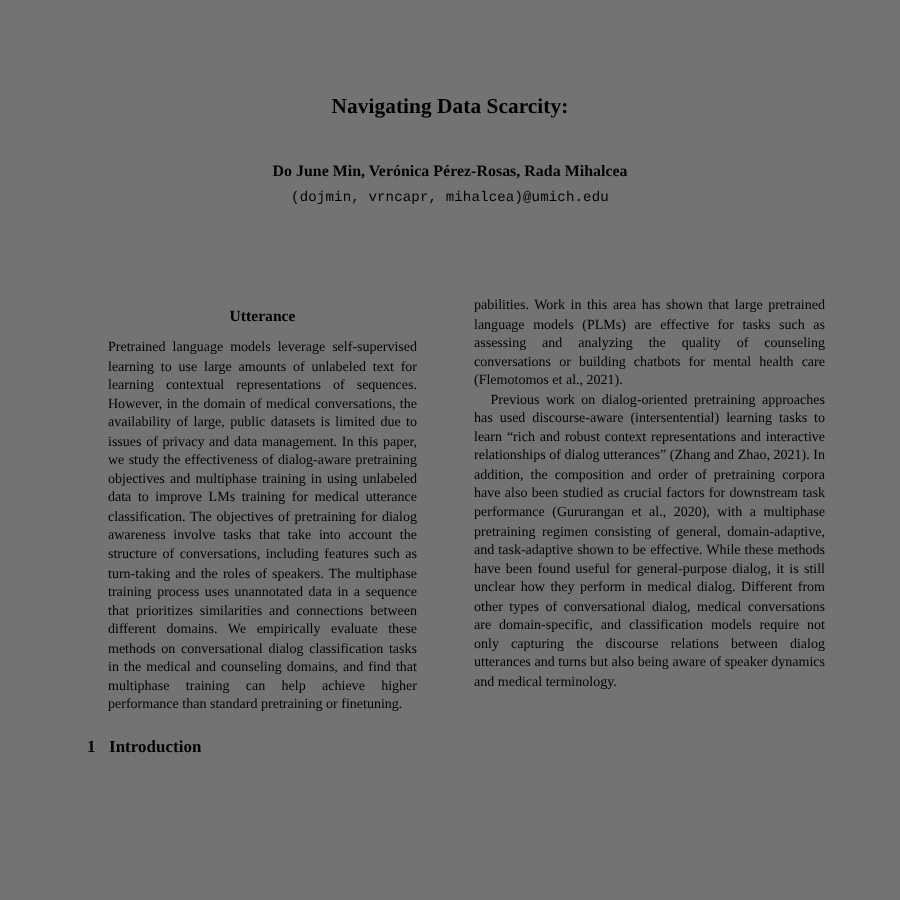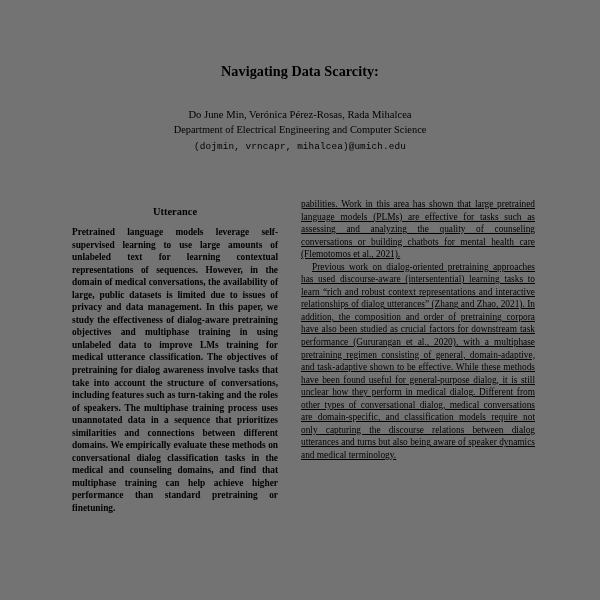--- a/index.html
+++ b/index.html
@@ -34,21 +34,21 @@
     font-weight: bold;
     line-height: 19.5px;
     letter-spacing: 0.05px;
     margin: 0;
   }
   .title-line { display: block; }
 
   .authors {
     margin-top: 26px;
     font-size: 10.6px;
-    font-weight: normal;
+    font-weight: bold;
     line-height: 14px;
     letter-spacing: 0.02px;
   }
   .affiliation {
     font-size: 10.4px;
     line-height: 14.5px;
     margin-top: 1px;
   }
   .email {
     font-family: "Liberation Mono", "DejaVu Sans Mono", monospace;
@@ -68,33 +68,32 @@
     overflow: hidden;
   }
   .col {
     position: absolute;
     top: 0;
     width: 234px;
     height: 402px;
     overflow: hidden;
   }
   .col-left  { left: 58px; }
-  .col-right { left: 301px; text-decoration: underline; }
+  .col-right { left: 316px; }
 
   .section-head {
     font-size: 10.4px;
     font-weight: bold;
     text-align: center;
     margin: 8px 0 9px 0;
     letter-spacing: 0.02px;
   }
 
   .abstract-body {
     margin: 0 14px 0 14px;
-    font-weight: bold;
   }
 
   p.body {
     font-size: 9.35px;
     line-height: 12.55px;
     text-align: justify;
     text-justify: inter-word;
     margin: 0;
     hyphens: manual;
     word-spacing: 0.02px;
@@ -116,30 +115,32 @@
 </head>
 <body>
 
 <div class="page">
 
   <div class="title-block">
     <h1 class="paper-title">
       <span class="title-line">Navigating Data Scarcity:</span>
     </h1>
     <div class="authors">Do June Min, Verónica Pérez-Rosas, Rada Mihalcea</div>
-    <div class="affiliation">Department of Electrical Engineering and Computer Science</div>
     <div class="email">(dojmin, vrncapr, mihalcea)@umich.edu</div>
   </div>
 
   <div class="columns">
 
     <div class="col col-left">
       <div class="section-head">Utterance</div>
       <div class="abstract-body">
         <p class="body">Pretrained language models leverage self-supervised learning to use large amounts of unlabeled text for learning contextual representations of sequences. However, in the domain of medical conversations, the availability of large, public datasets is limited due to issues of privacy and data management. In this paper, we study the effectiveness of dialog-aware pretraining objectives and multiphase training in using unlabeled data to improve LMs training for medical utterance classification. The objectives of pretraining for dialog awareness involve tasks that take into account the structure of conversations, including features such as turn-taking and the roles of speakers. The multiphase training process uses unannotated data in a sequence that prioritizes similarities and connections between different domains. We empirically evaluate these methods on conversational dialog classification tasks in the medical and counseling domains, and find that multiphase training can help achieve higher performance than standard pretraining or finetuning.</p>
+      </div>
+      <div class="numbered-head">
+        <span class="num">1</span><span>Introduction</span>
       </div>
     </div>
 
     <div class="col col-right">
       <p class="body first-partial">pabilities. Work in this area has shown that large pretrained language models (PLMs) are effective for tasks such as assessing and analyzing the quality of counseling conversations or building chatbots for mental health care (Flemotomos et al., 2021).</p>
       <p class="body">Previous work on dialog-oriented pretraining approaches has used discourse-aware (intersentential) learning tasks to learn “rich and robust context representations and interactive relationships of dialog utterances” (Zhang and Zhao, 2021). In addition, the composition and order of pretraining corpora have also been studied as crucial factors for downstream task performance (Gururangan et al., 2020), with a multiphase pretraining regimen consisting of general, domain-adaptive, and task-adaptive shown to be effective. While these methods have been found useful for general-purpose dialog, it is still unclear how they perform in medical dialog. Different from other types of conversational dialog, medical conversations are domain-specific, and classification models require not only capturing the discourse relations between dialog utterances and turns but also being aware of speaker dynamics and medical terminology.</p>
     </div>
 
   </div>
 </div>

